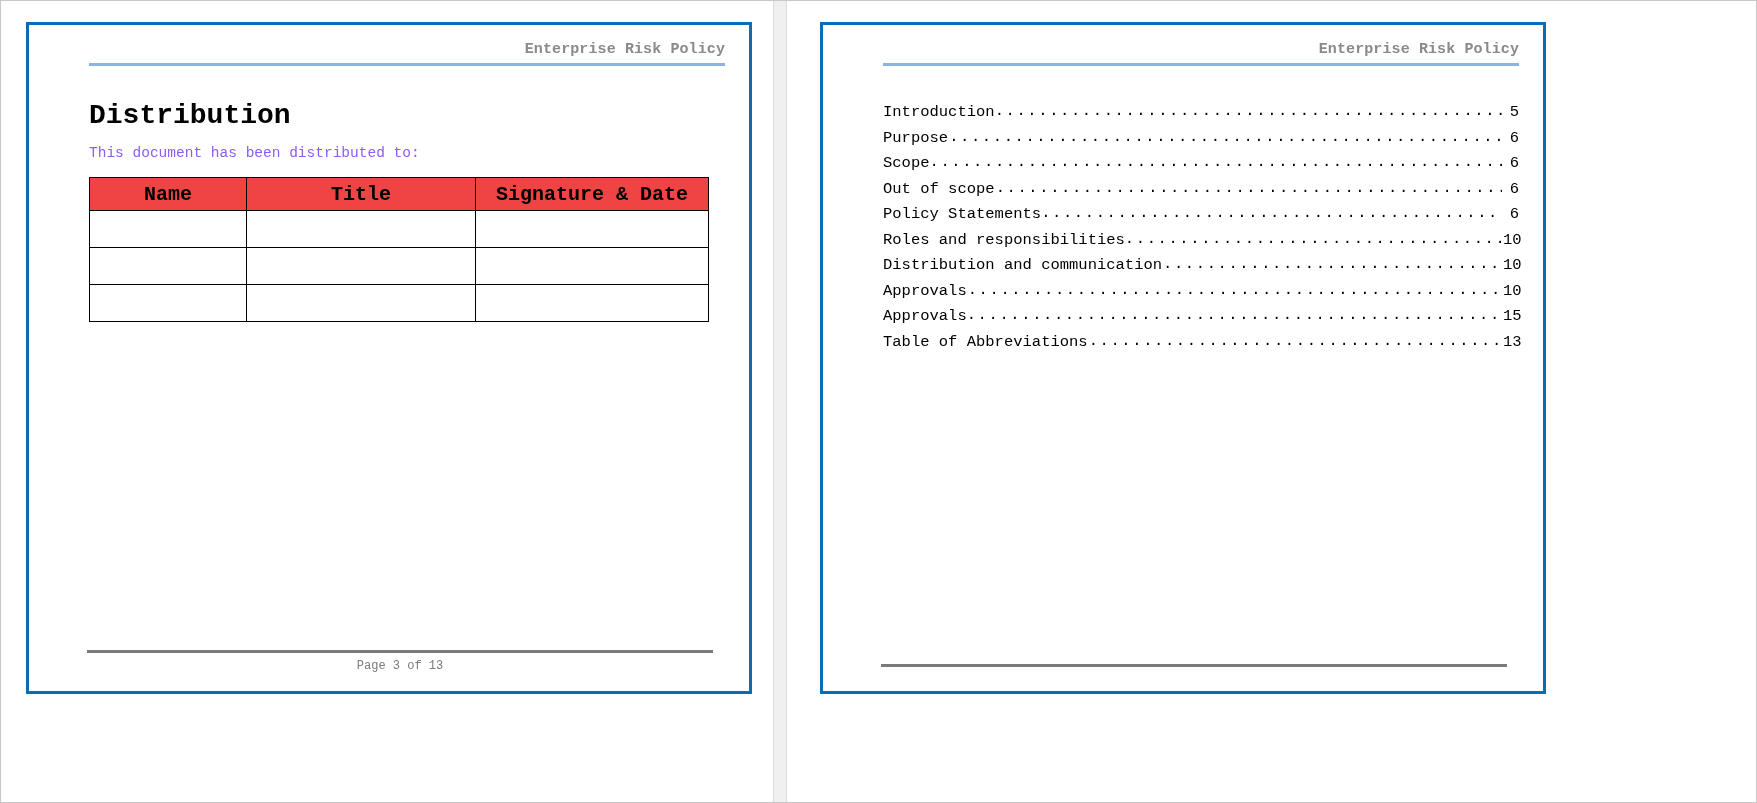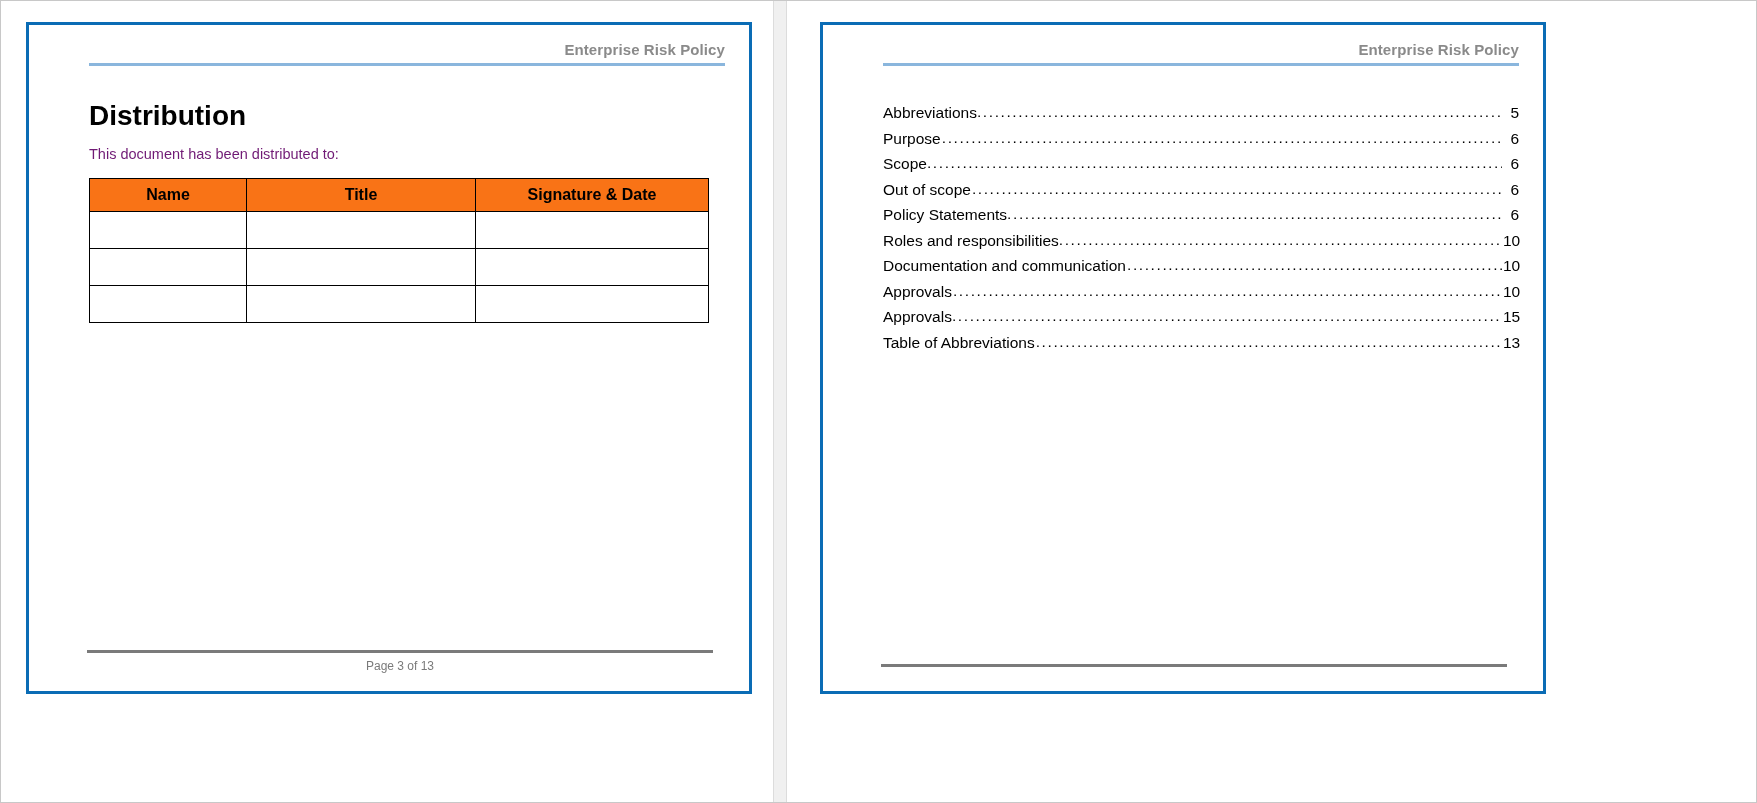--- a/index.html
+++ b/index.html
@@ -43,20 +43,21 @@
     background: #ffffff;
     border: 3px solid #0a6cb5;
   }
   #page-left  { left: 26px; }
   #page-right { left: 820px; }
 
   .page-inner {
     position: absolute;
     left: 0; top: 0; right: 0; bottom: 0;
     padding: 16px 22px 0 58px;
+    font-family: Liberation Mono, monospace;
   }
 
   
   .doc-header {
     text-align: right;
     font-size: 15px;
     font-weight: bold;
     color: #8a8a8a;
     letter-spacing: 0.1px;
     padding-bottom: 5px;
@@ -72,38 +73,38 @@
   .body-area { padding-top: 34px; }
 
   .h1-title {
     font-size: 28px;
     font-weight: bold;
     color: #000000;
     margin: 0 0 14px 2px;
   }
   .intro-line {
     font-size: 14.5px;
-    color: #701a75;
+    color: #8b5cf6;
     margin: 0 0 16px 2px;
   }
 
   table.dist-table {
     border-collapse: collapse;
     width: 619px;
     margin-left: 2px;
     table-layout: fixed;
   }
   table.dist-table th,
   table.dist-table td {
     border: 1px solid #000000;
     padding: 0;
   }
   table.dist-table th {
-    background: #f97316;
-    font-size: 16px;
+    background: #ef4444;
+    font-size: 20px;
     font-weight: bold;
     color: #000000;
     text-align: center;
     height: 33px;
     vertical-align: middle;
   }
   table.dist-table td { height: 37px; background: #ffffff; }
   .col-name { width: 157px; }
   .col-title { width: 229px; }
   .col-sig { width: 233px; }
@@ -223,21 +224,21 @@
     <div class="page-inner">
 
       <div class="doc-header">Enterprise Risk Policy</div>
       <div class="header-rule"></div>
 
       <div class="body-area">
 
         <div class="toc-list">
 
           <div class="toc-row tight">
-            <span class="toc-label">Abbreviations</span>
+            <span class="toc-label">Introduction</span>
             <span class="toc-leader">........................................................................................................................................................</span>
             <span class="toc-page">5</span>
           </div>
 
           <div class="toc-row">
             <span class="toc-label">Purpose</span>
             <span class="toc-leader">........................................................................................................................................................</span>
             <span class="toc-page">6</span>
           </div>
 
@@ -259,21 +260,21 @@
             <span class="toc-page">6</span>
           </div>
 
           <div class="toc-row tight">
             <span class="toc-label">Roles and responsibilities</span>
             <span class="toc-leader">........................................................................................................................................................</span>
             <span class="toc-page">10</span>
           </div>
 
           <div class="toc-row">
-            <span class="toc-label">Documentation and communication</span>
+            <span class="toc-label">Distribution and communication</span>
             <span class="toc-leader">........................................................................................................................................................</span>
             <span class="toc-page">10</span>
           </div>
 
           <div class="toc-row">
             <span class="toc-label">Approvals</span>
             <span class="toc-leader">........................................................................................................................................................</span>
             <span class="toc-page">10</span>
           </div>
 

